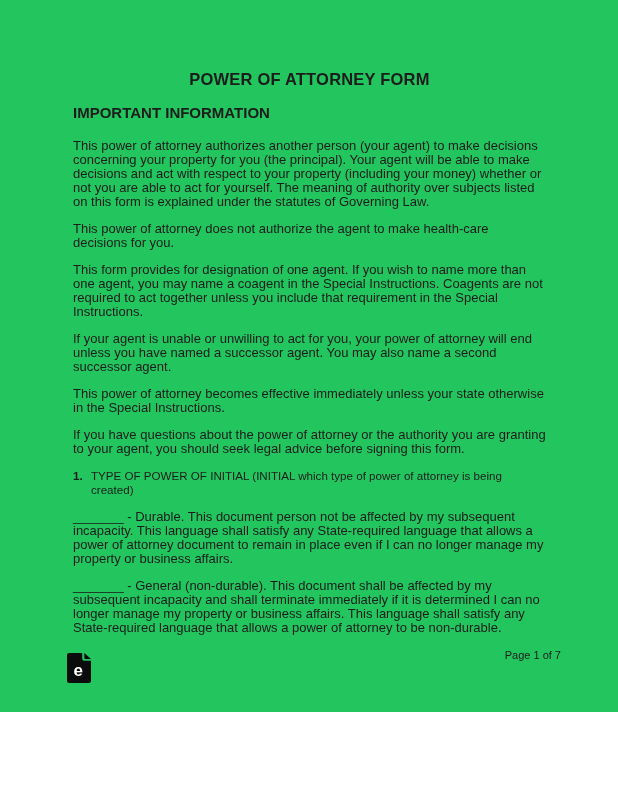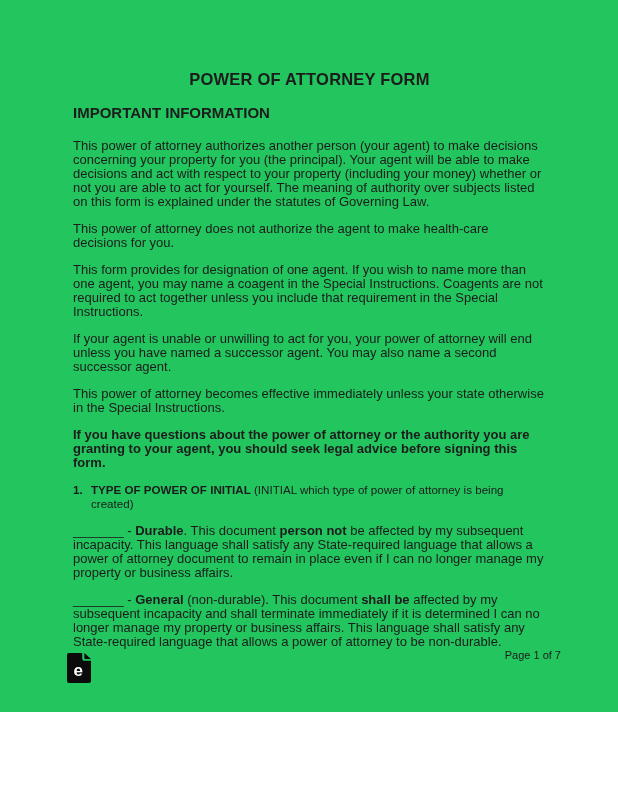--- a/index.html
+++ b/index.html
@@ -27,21 +27,21 @@
   .doc-subtitle {
     font-size: 15px; font-weight: bold;
     text-align: left; margin: 16px 0 0 0; line-height: 15px;
   }
   .para {
     font-size: 13px; line-height: 14px;
     margin: 13px 0 0 0;
     text-align: left;
   }
   .para:first-of-type { margin-top: 19px; }
-  .bold { font-weight: bold; }
+  .bold { font-weight: normal; }
   .section-row {
     display: flex;
     font-size: 11.6px; line-height: 14px;
     margin: 13px 0 0 0;
   }
   .section-row .num {
     flex: 0 0 18px; width: 18px; font-weight: bold;
   }
   .footer {
     position: absolute;

